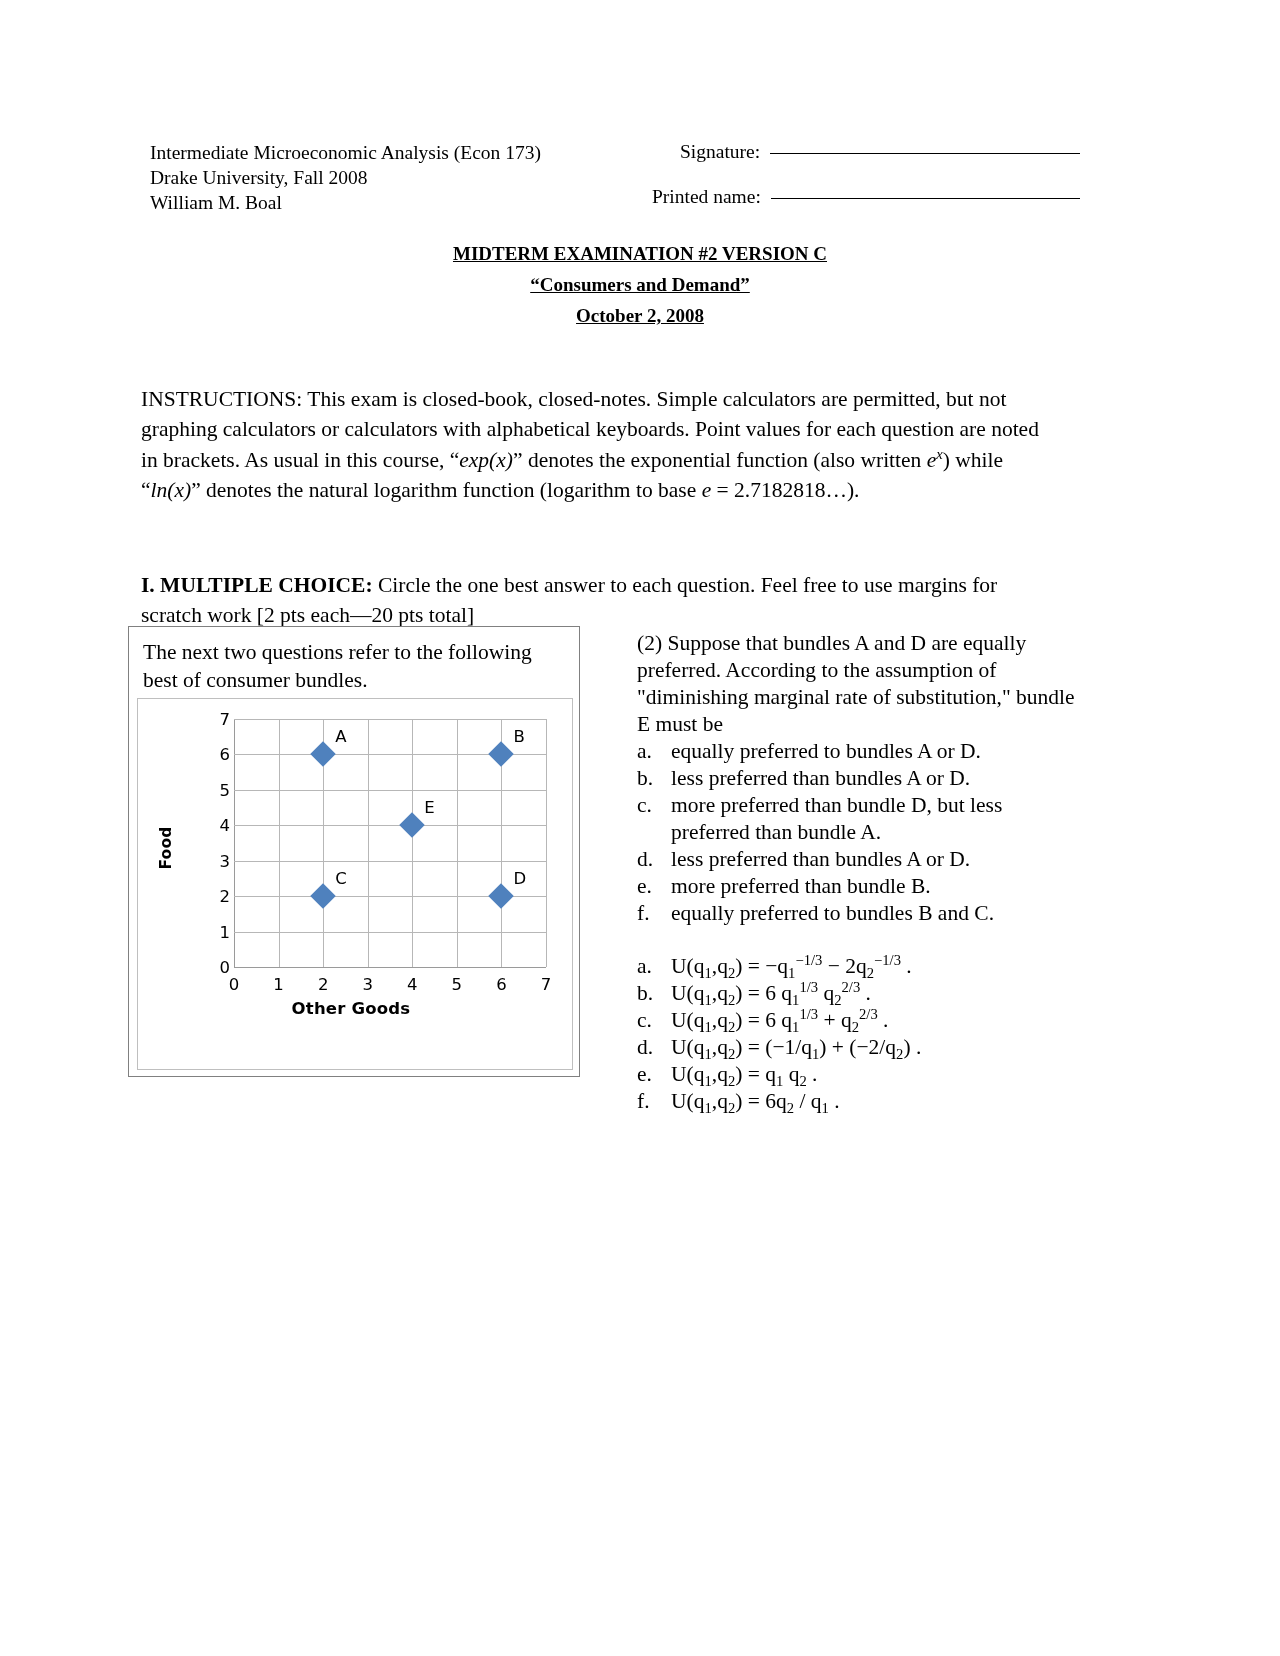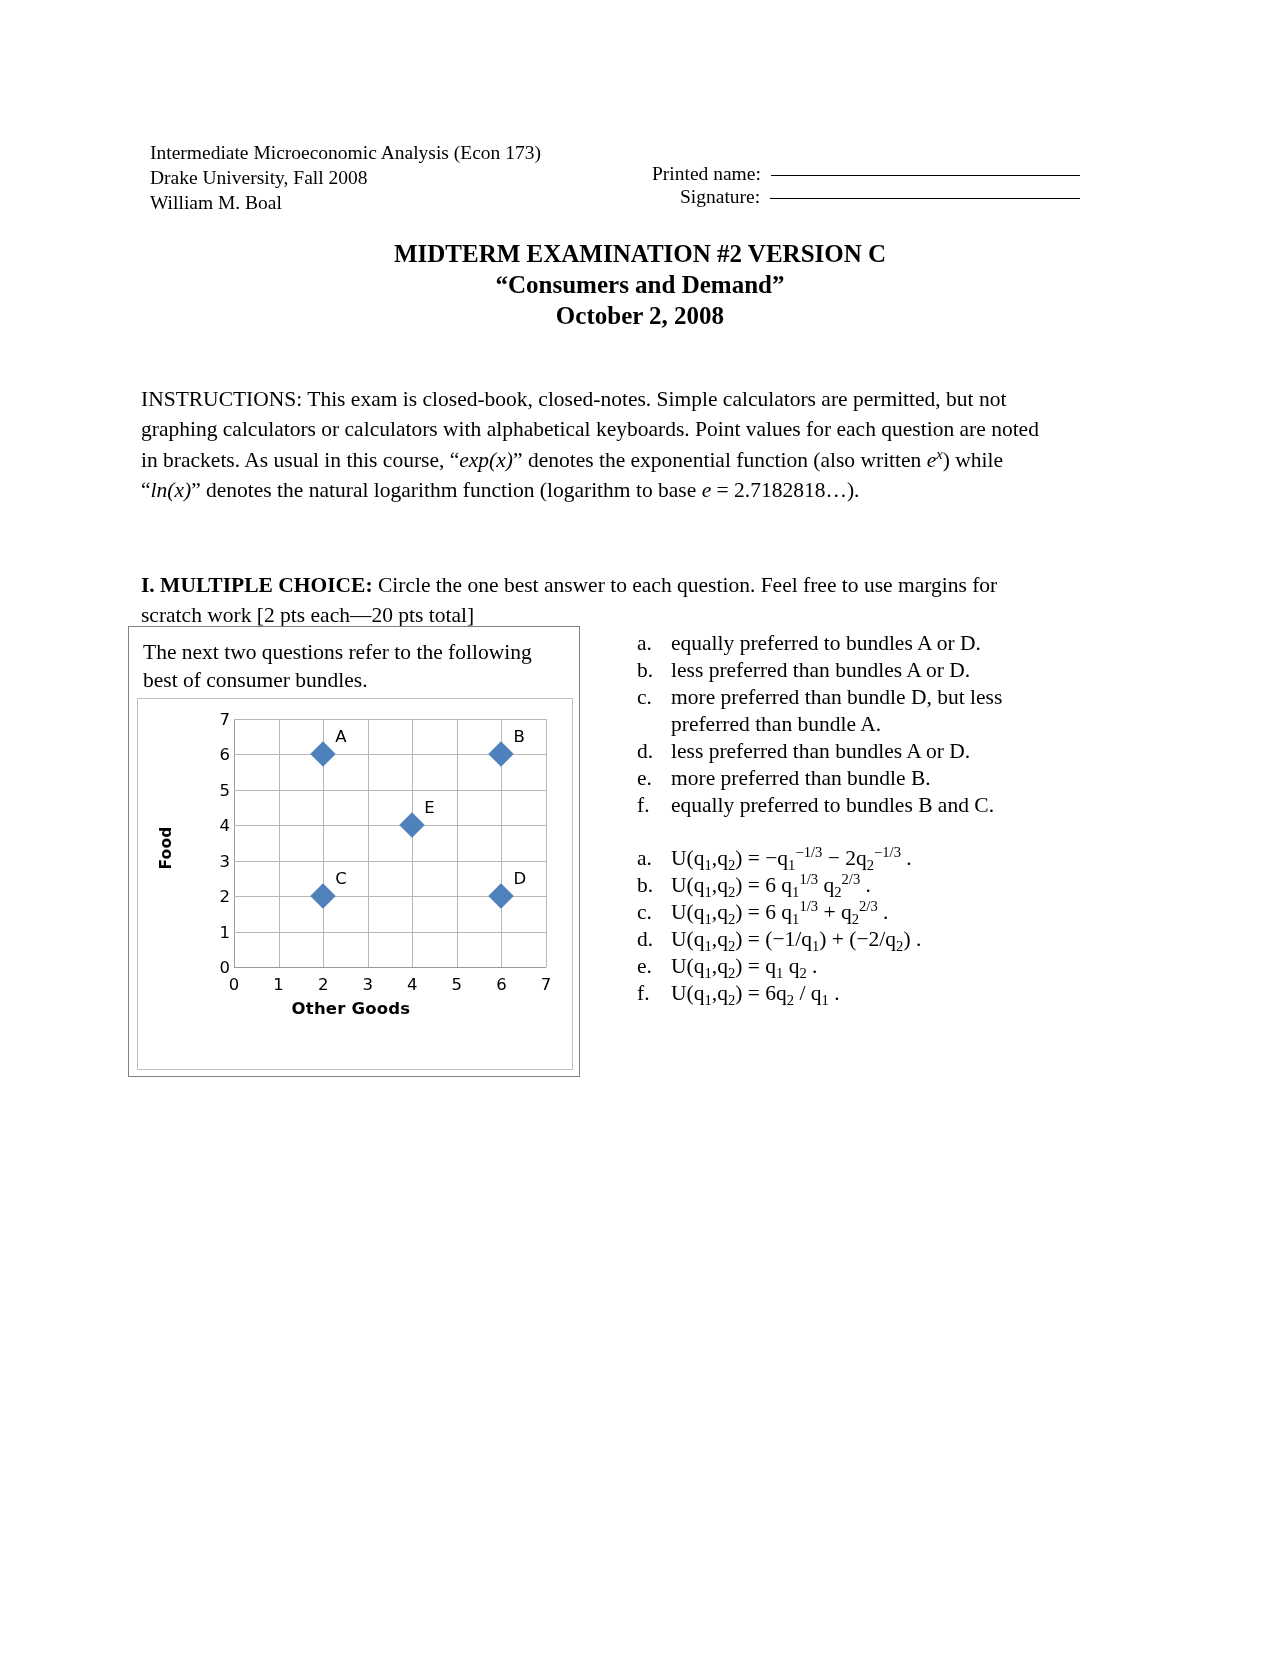--- a/index.html
+++ b/index.html
@@ -18,21 +18,21 @@
   .hdr-left { width:480px; font-size:19.5px; line-height:25px; }
   .hdr-right { flex:1; }
   .sig-line { display:flex; align-items:baseline; font-size:19.5px; }
   .sig-line .lbl { white-space:nowrap; }
   .sig-line .rule { flex:1; border-bottom:1.6px solid #000; margin-left:10px; position:relative; top:-4px; }
   .sig1 { margin-left:50px; margin-top:1px; }
   .sig2 { margin-left:22px; margin-top:23px; }
 
   
   .title-block { position:absolute; left:0; top:238px; width:1280px; text-align:center; }
-  .title-block div { font-weight:bold; font-size:25px; line-height:31px; }
+  .title-block div { font-weight:bold; font-size:19px; line-height:31px;text-decoration:underline; }
 
   
   .instructions {
     position:absolute; left:141px; top:362px; width:910px;
     font-size:21.5px; line-height:30.5px; text-align:left;
   }
   .instructions i { font-style:italic;text-align:right; }
   sup { font-size:0.68em; vertical-align:super; line-height:0; }
   sub { font-size:0.68em; vertical-align:sub; line-height:0; }
 
@@ -113,26 +113,26 @@
 <div class="page">
 
   <div class="header">
     <div class="hdr-row">
       <div class="hdr-left">
         <div>Intermediate Microeconomic Analysis  (Econ 173)</div>
         <div>Drake University, Fall 2008</div>
         <div>William M. Boal</div>
       </div>
       <div class="hdr-right">
+        <div class="sig-line sig1">
+          <span class="lbl">Signature:</span>
+          <span class="rule"></span>
+        </div>
         <div class="sig-line sig2">
           <span class="lbl">Printed name:</span>
-          <span class="rule"></span>
-        </div>
-        <div class="sig-line sig1">
-          <span class="lbl">Signature:</span>
           <span class="rule"></span>
         </div>
       </div>
     </div>
   </div>
 
   <div class="title-block">
     <div>MIDTERM EXAMINATION #2 VERSION C</div>
     <div>“Consumers and Demand”</div>
     <div>October 2, 2008</div>
@@ -199,20 +199,21 @@
           </div>
         <div class="xaxis-title">Other Goods</div>
       </div>
     </div>
 
   </div>
 
   <div class="col-right">
 
     <div class="q">
+      <div class="q-stem">(2) Suppose that bundles A and D are equally preferred.  According to the assumption of "diminishing marginal rate of substitution," bundle E must be</div>
       <ul class="opts" id="q2-opts">
           <li class="opt">
             <span class="ltr">a.</span>
             <span class="txt">equally preferred to bundles A or D.</span>
           </li>
           <li class="opt">
             <span class="ltr">b.</span>
             <span class="txt">less preferred than bundles A or D.</span>
           </li>
           <li class="opt">

